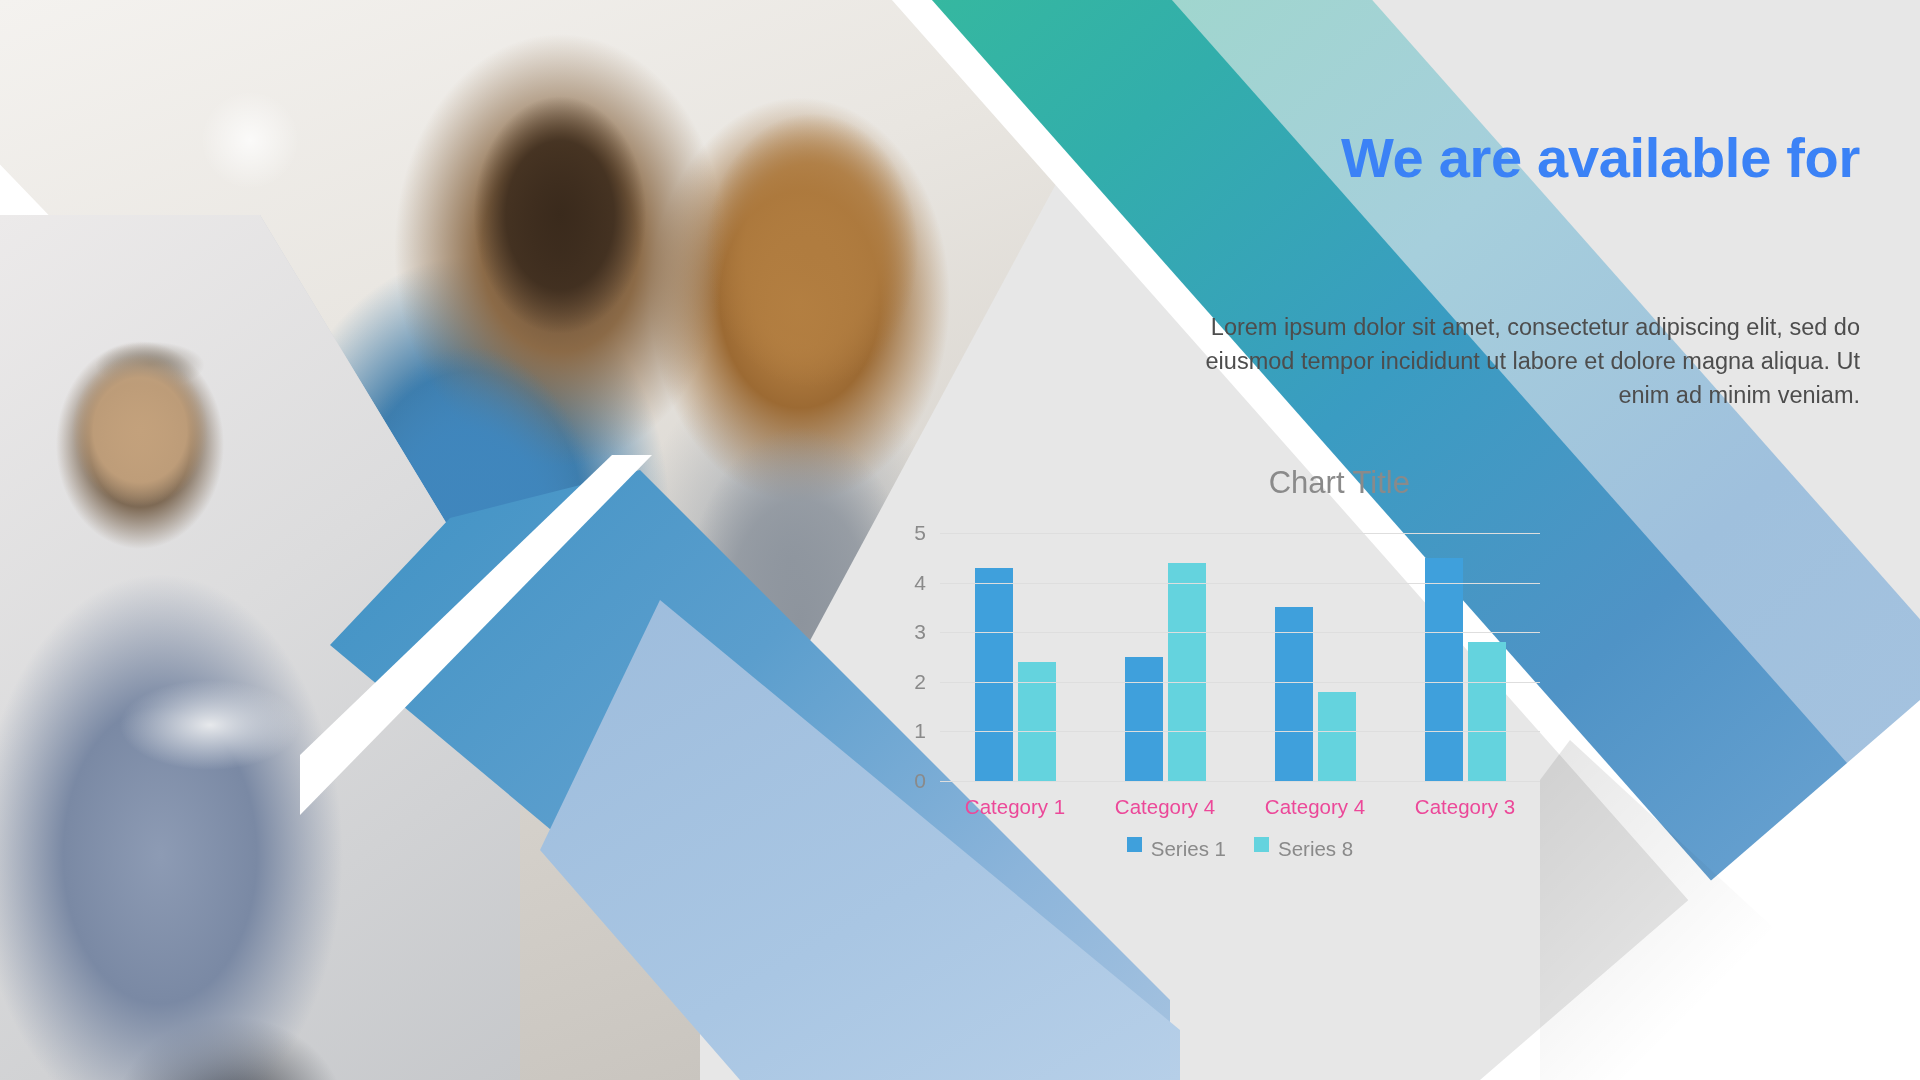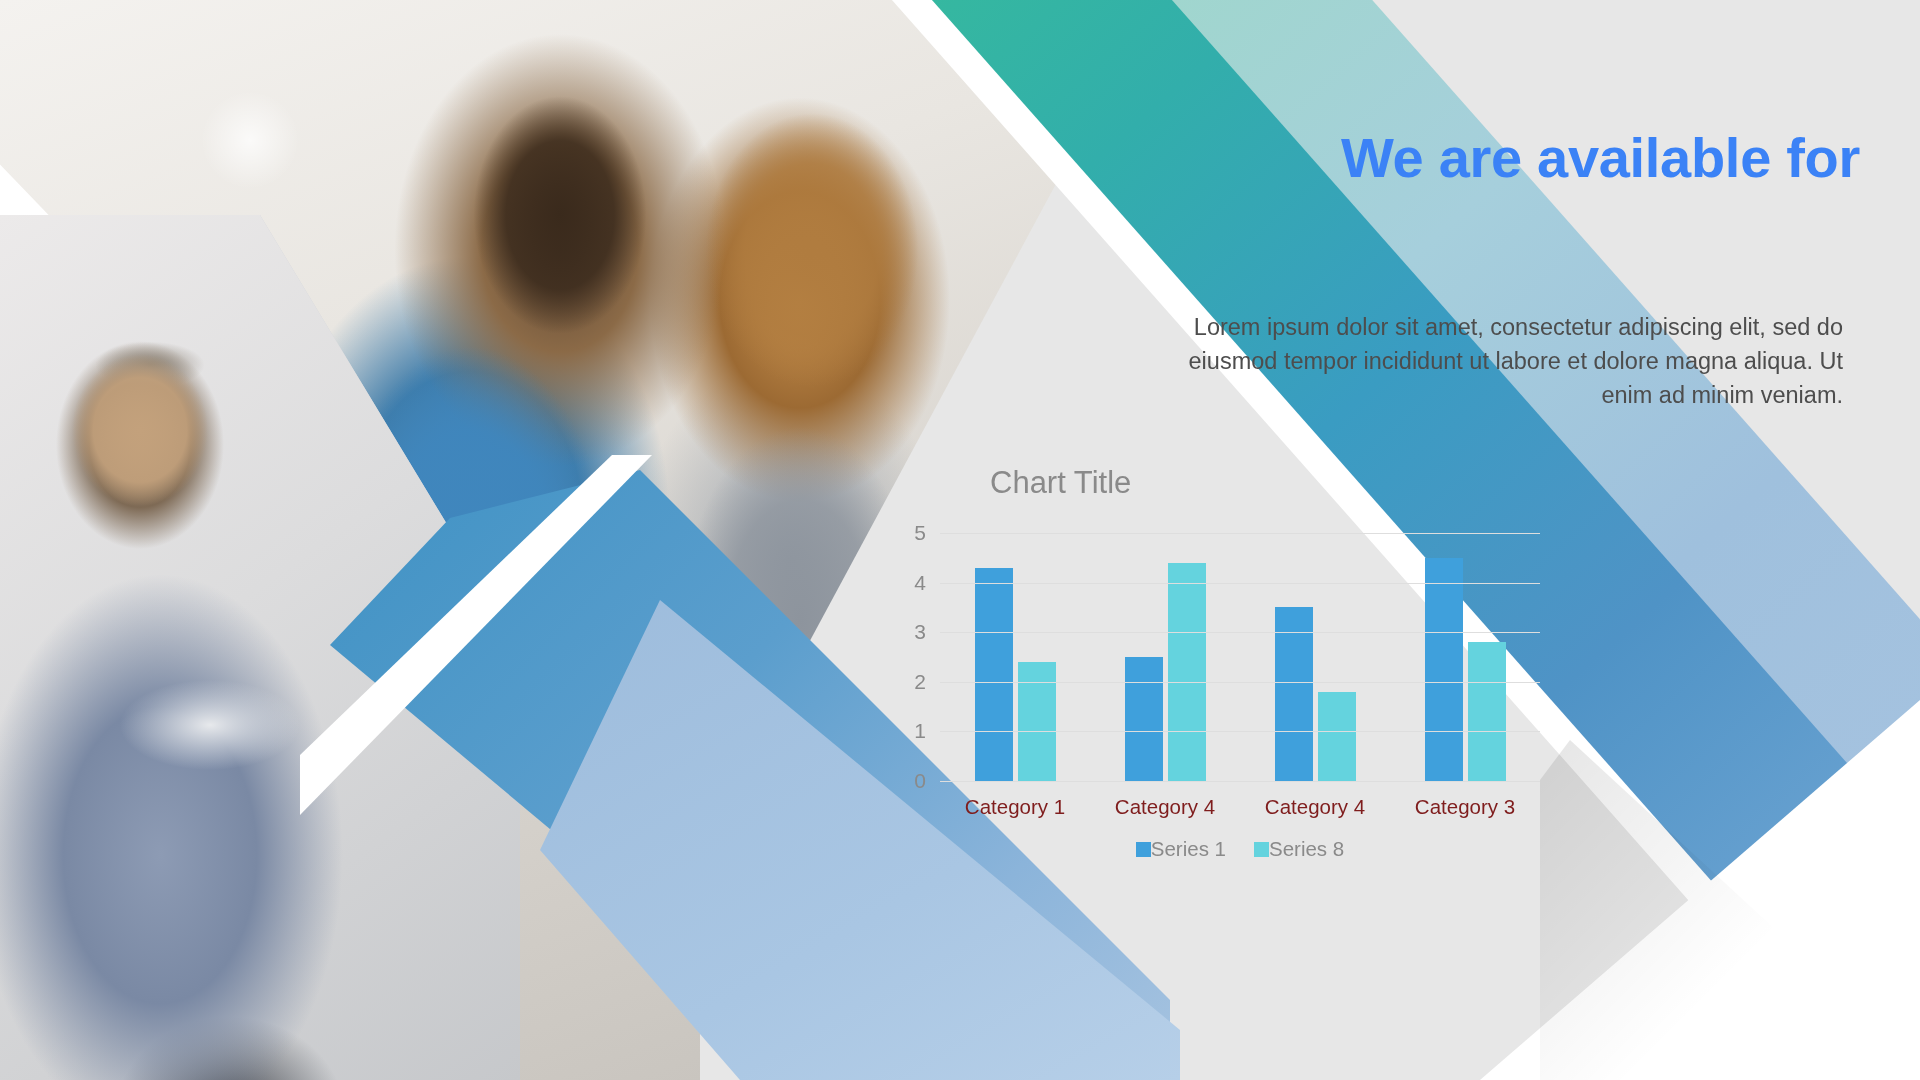--- a/index.html
+++ b/index.html
@@ -128,32 +128,32 @@
   
   .headline {
     position:absolute; right:60px; top:128px; width:960px;
     text-align:right;
     font-size:56px; line-height:1.07; font-weight:bold;
     color:#3b82f6; letter-spacing:-.3px;
   }
   .headline .l2 { display:block; }
 
   .body-copy {
-    position:absolute; right:77px; top:310px; width:680px;
+    position:absolute; right:60px; top:310px; width:680px;
     text-align:right; font-size:23.5px; line-height:1.45;
     color:#4d4d4d;
   }
 
   
   .chart-wrap {
     position:absolute; left:830px; top:465px; width:740px; height:440px;
   }
   .chart-title {
     position:absolute; left:160px; top:0; width:420px;
-    text-align:left; font-size:31px; color:#8a8a8a; font-weight:normal;
+    text-align:right; font-size:31px; color:#8a8a8a; font-weight:normal;
   }
   .plot {
     position:absolute; left:110px; top:68px; width:600px; height:248px;
   }
   .gridline {
     position:absolute; left:0; width:600px; height:1px; background:#dedede;
   }
   .ytick {
     position:absolute; right:614px; width:60px; text-align:right;
     font-size:21px; color:#8a8a8a; transform:translateY(-12px);
@@ -164,27 +164,27 @@
   }
   .group { display:flex; align-items:flex-end; gap:5px; width:116px; justify-content:center; }
   .bar { width:38px; }
   .bar.s1 { background:#3fa0dc; }
   .bar.s2 { background:#64d3de; }
 
   .xlabels {
     position:absolute; left:110px; top:330px; width:600px;
     display:flex; justify-content:space-around;
   }
-  .xlabel { width:116px; text-align:center; font-size:20.5px; color:#7f1d1d; }
+  .xlabel { width:116px; text-align:center; font-size:20.5px; color:#ec4899; }
 
   .legend {
     position:absolute; left:110px; top:372px; width:600px;
     display:flex; justify-content:center; gap:28px; align-items:center;
   }
-  .legend-item { display:flex; align-items:center; }
+  .legend-item { display:flex; gap:9px; }
   .swatch { width:15px; height:15px; display:inline-block; }
   .swatch.s1 { background:#3fa0dc; }
   .swatch.s2 { background:#64d3de; }
   .legend-label { font-size:20.5px; color:#8a8a8a; }
 
   
   .corner-white{
     position:absolute; right:0; bottom:0; width:440px; height:380px;
     background:#ffffff;
     clip-path:polygon(440px 0, 440px 380px, 0 380px);

